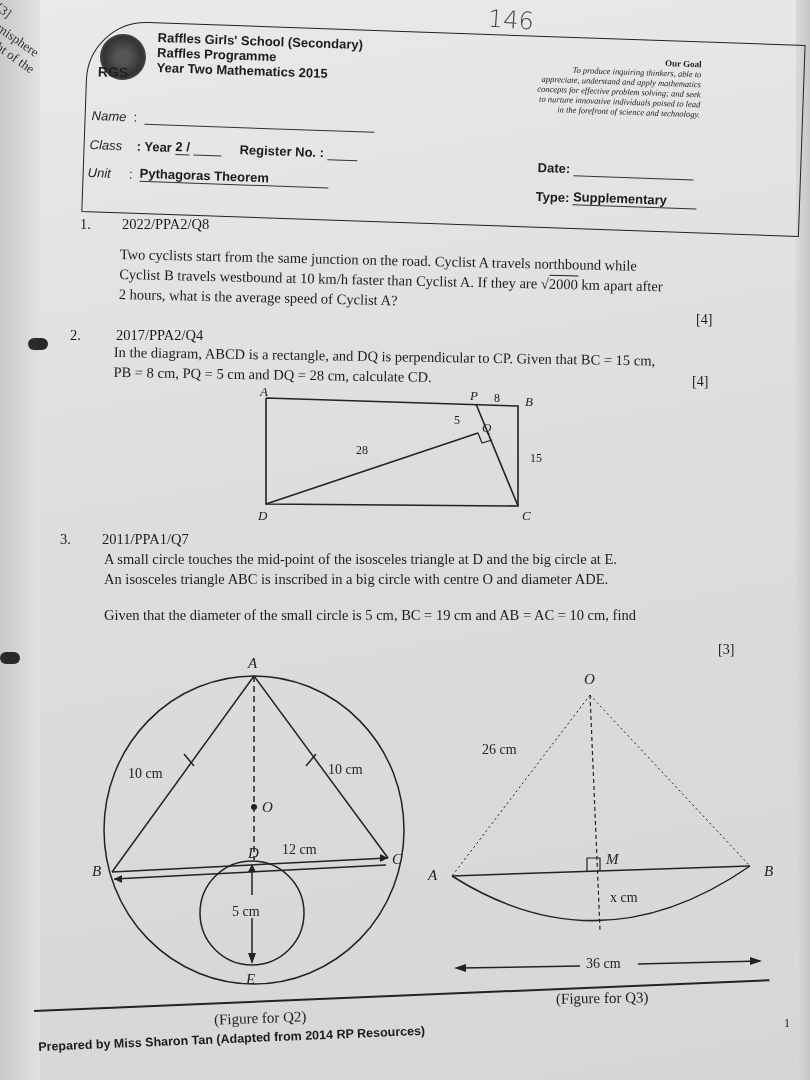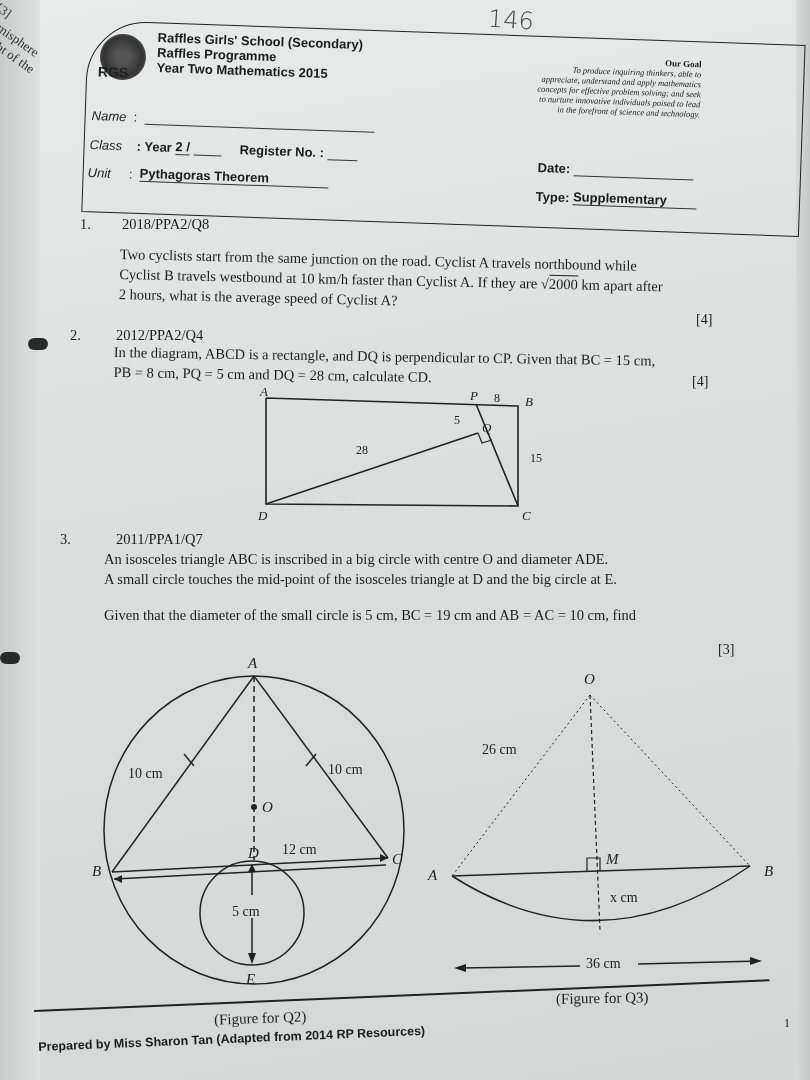--- a/index.html
+++ b/index.html
@@ -145,30 +145,30 @@
   <div class="field" style="left:538px; top:160px;">
     <span class="val">Date:</span>
     <span class="underline" style="width:120px;"></span>
   </div>
   <div class="field" style="left:536px; top:188px;">
     <span class="val">Type:</span>
     <span class="val underline" style="padding-right:30px;">Supplementary</span>
   </div>
 
   <div class="qnum" style="left:80px; top:216px;">1.</div>
-  <div class="q" style="left:122px; top:214px;">2018/PPA2/Q8</div>
+  <div class="q" style="left:122px; top:214px;">2022/PPA2/Q8</div>
   <div class="q" style="left:120px; top:244px; width:600px; transform: rotate(1.3deg);">
     <div>Two cyclists start from the same junction on the road. Cyclist A travels northbound while</div>
     <div><span>Cyclist B travels westbound at 10 km/h faster than Cyclist A. If they are </span>√<span class="sqrt">2000</span><span> km apart after</span></div>
     <div>2 hours, what is the average speed of Cyclist A?</div>
   </div>
   <div class="marks" style="left:696px; top:312px;">[4]</div>
 
   <div class="qnum" style="left:70px; top:327px;">2.</div>
-  <div class="q" style="left:116px; top:325px;">2012/PPA2/Q4</div>
+  <div class="q" style="left:116px; top:325px;">2017/PPA2/Q4</div>
   <div class="q" style="left:114px; top:342px; width:620px; transform: rotate(0.9deg);">
     <div>In the diagram, ABCD is a rectangle, and DQ is perpendicular to CP. Given that BC = 15 cm,</div>
     <div>PB = 8 cm, PQ = 5 cm and DQ = 28 cm, calculate CD.</div>
   </div>
   <div class="marks" style="left:692px; top:374px;">[4]</div>
 
   <svg class="fig" style="left:250px; top:386px;" width="310" height="140">
     <g stroke="#222" stroke-width="1.6" fill="none">
       <polyline points="16,12 268,20 268,120 16,118 16,12"></polyline>
       <line x1="16" y1="118" x2="228" y2="47"></line>
@@ -185,24 +185,24 @@
     </g>
     <g font-family="Liberation Serif, serif" font-size="12" fill="#222">
       <text x="244" y="16">8</text>
       <text x="204" y="38">5</text>
       <text x="106" y="68">28</text>
       <text x="280" y="76">15</text>
     </g>
   </svg>
 
   <div class="qnum" style="left:60px; top:531px;">3.</div>
-  <div class="q" style="left:116px; top:529px;">2011/PPA1/Q7</div>
+  <div class="q" style="left:102px; top:529px;">2011/PPA1/Q7</div>
   <div class="q" style="left:104px; top:549px; width:650px;">
+    <div>A small circle touches the mid-point of the isosceles triangle at D and the big circle at E.</div>
     <div>An isosceles triangle ABC is inscribed in a big circle with centre O and diameter ADE.</div>
-    <div>A small circle touches the mid-point of the isosceles triangle at D and the big circle at E.</div>
     <div style="height:16px;"></div>
     <div>Given that the diameter of the small circle is 5 cm, BC = 19 cm and AB = AC = 10 cm, find</div>
   </div>
   <div class="marks" style="left:718px; top:642px;">[3]</div>
 
   <svg class="fig" style="left:80px; top:650px;" width="350" height="340">
     <g stroke="#222" stroke-width="1.5" fill="none">
       <ellipse cx="174" cy="180" rx="150" ry="154"></ellipse>
       <circle cx="172" cy="263" r="52"></circle>
       <line x1="32" y1="222" x2="174" y2="26"></line>

